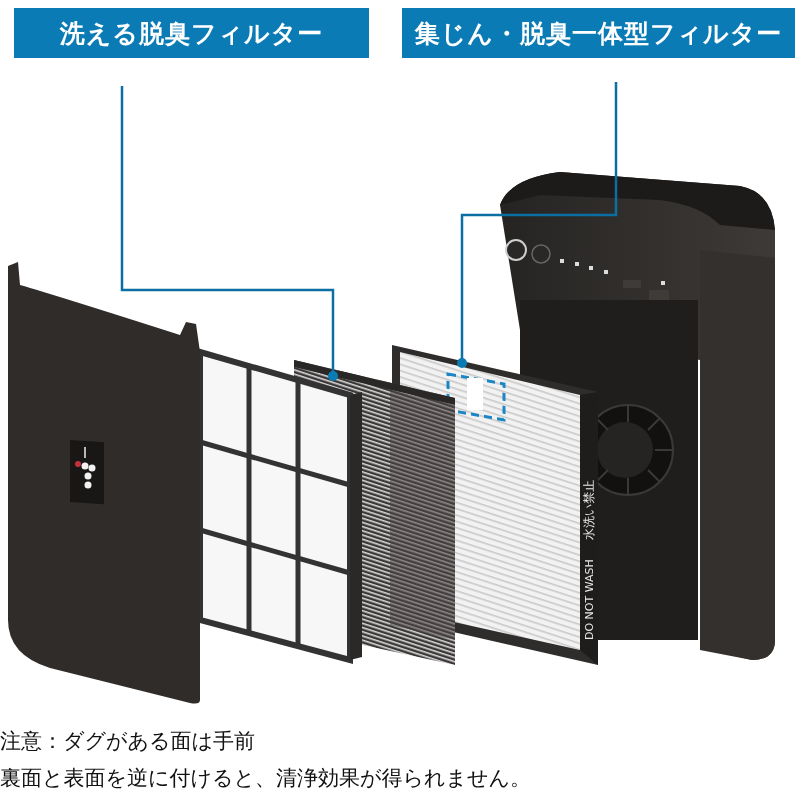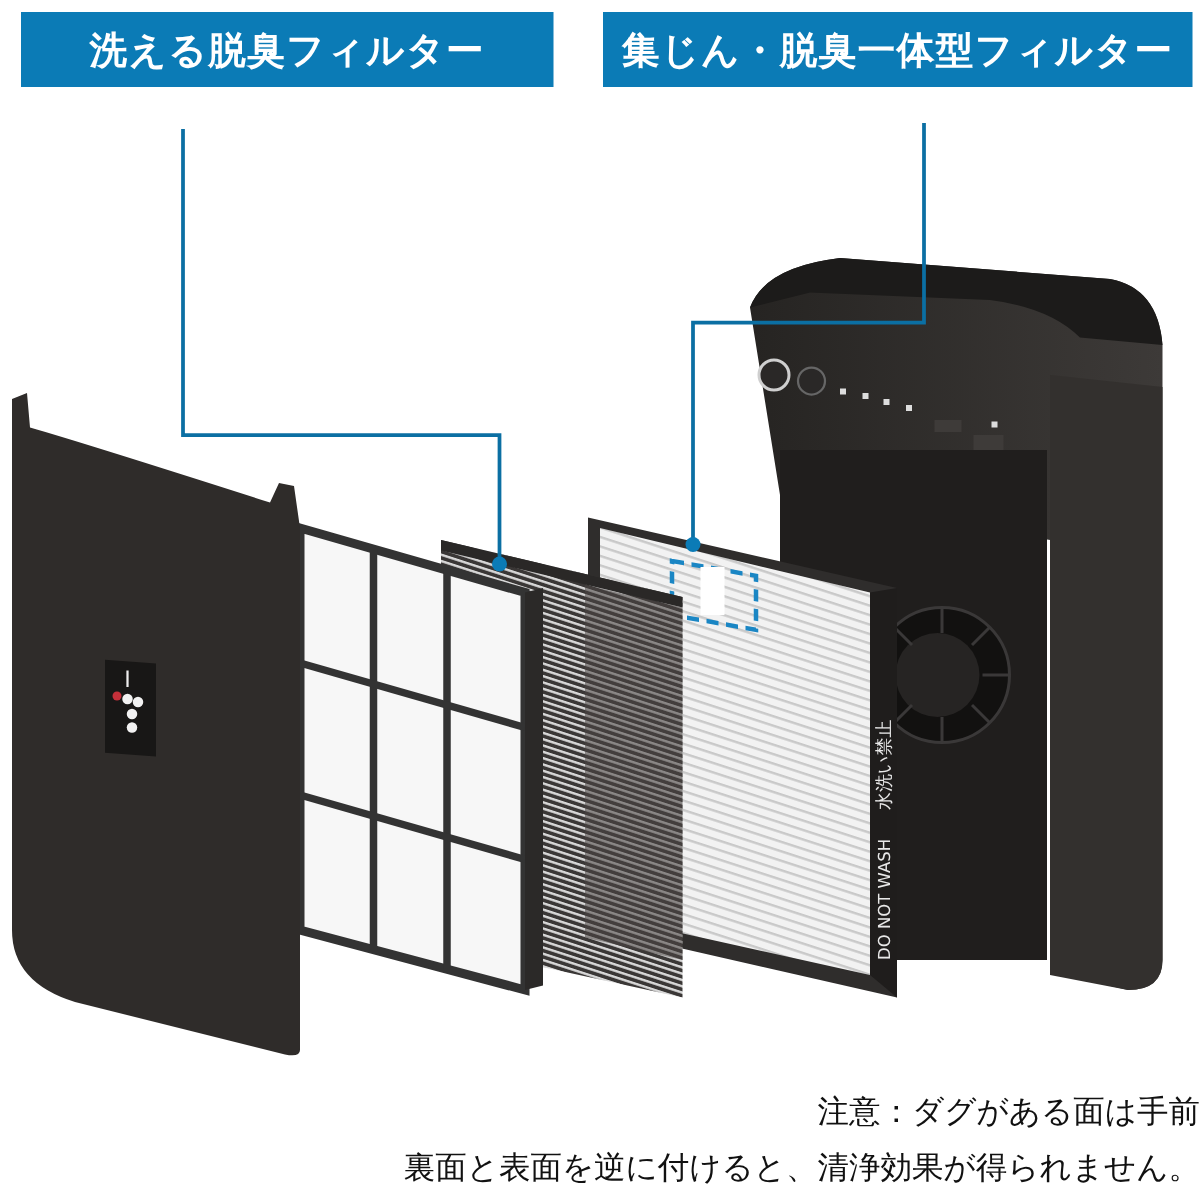--- a/index.html
+++ b/index.html
@@ -1,21 +1,21 @@
 <!DOCTYPE html>
 <html><head>
 <meta charset="utf-8">
 <style>
   html, body { margin:0; padding:0; background:#ffffff; }
   body { width:800px; height:800px; position:relative; overflow:hidden; font-family:"DejaVu Sans", sans-serif; }
   .banner { position:absolute; top:8px; height:50px; background:#0b7bb6; color:#ffffff; display:flex; align-items:center; justify-content:center; font-size:25px; font-weight:bold; letter-spacing:1px; }
   #banner-left { left:14px; width:355px;text-align:right; }
   #banner-right { left:402px; width:393px; }
   svg.art { position:absolute; left:0; top:0; }
-  .caption { position:absolute; left:0; width:800px; text-align:right; color:#111; font-size:21px; }
+  .caption { position:absolute; left:0; width:800px; text-align:left; color:#111; font-size:21px; }
   #cap1 { top:727px; }
   #cap2 { top:764px;font-family:Liberation Mono, monospace; }
 </style>
 </head>
 <body>
 
 <div class="banner" id="banner-left">
   <span>洗える脱臭フィルター</span>
 </div>
 <div class="banner" id="banner-right">

